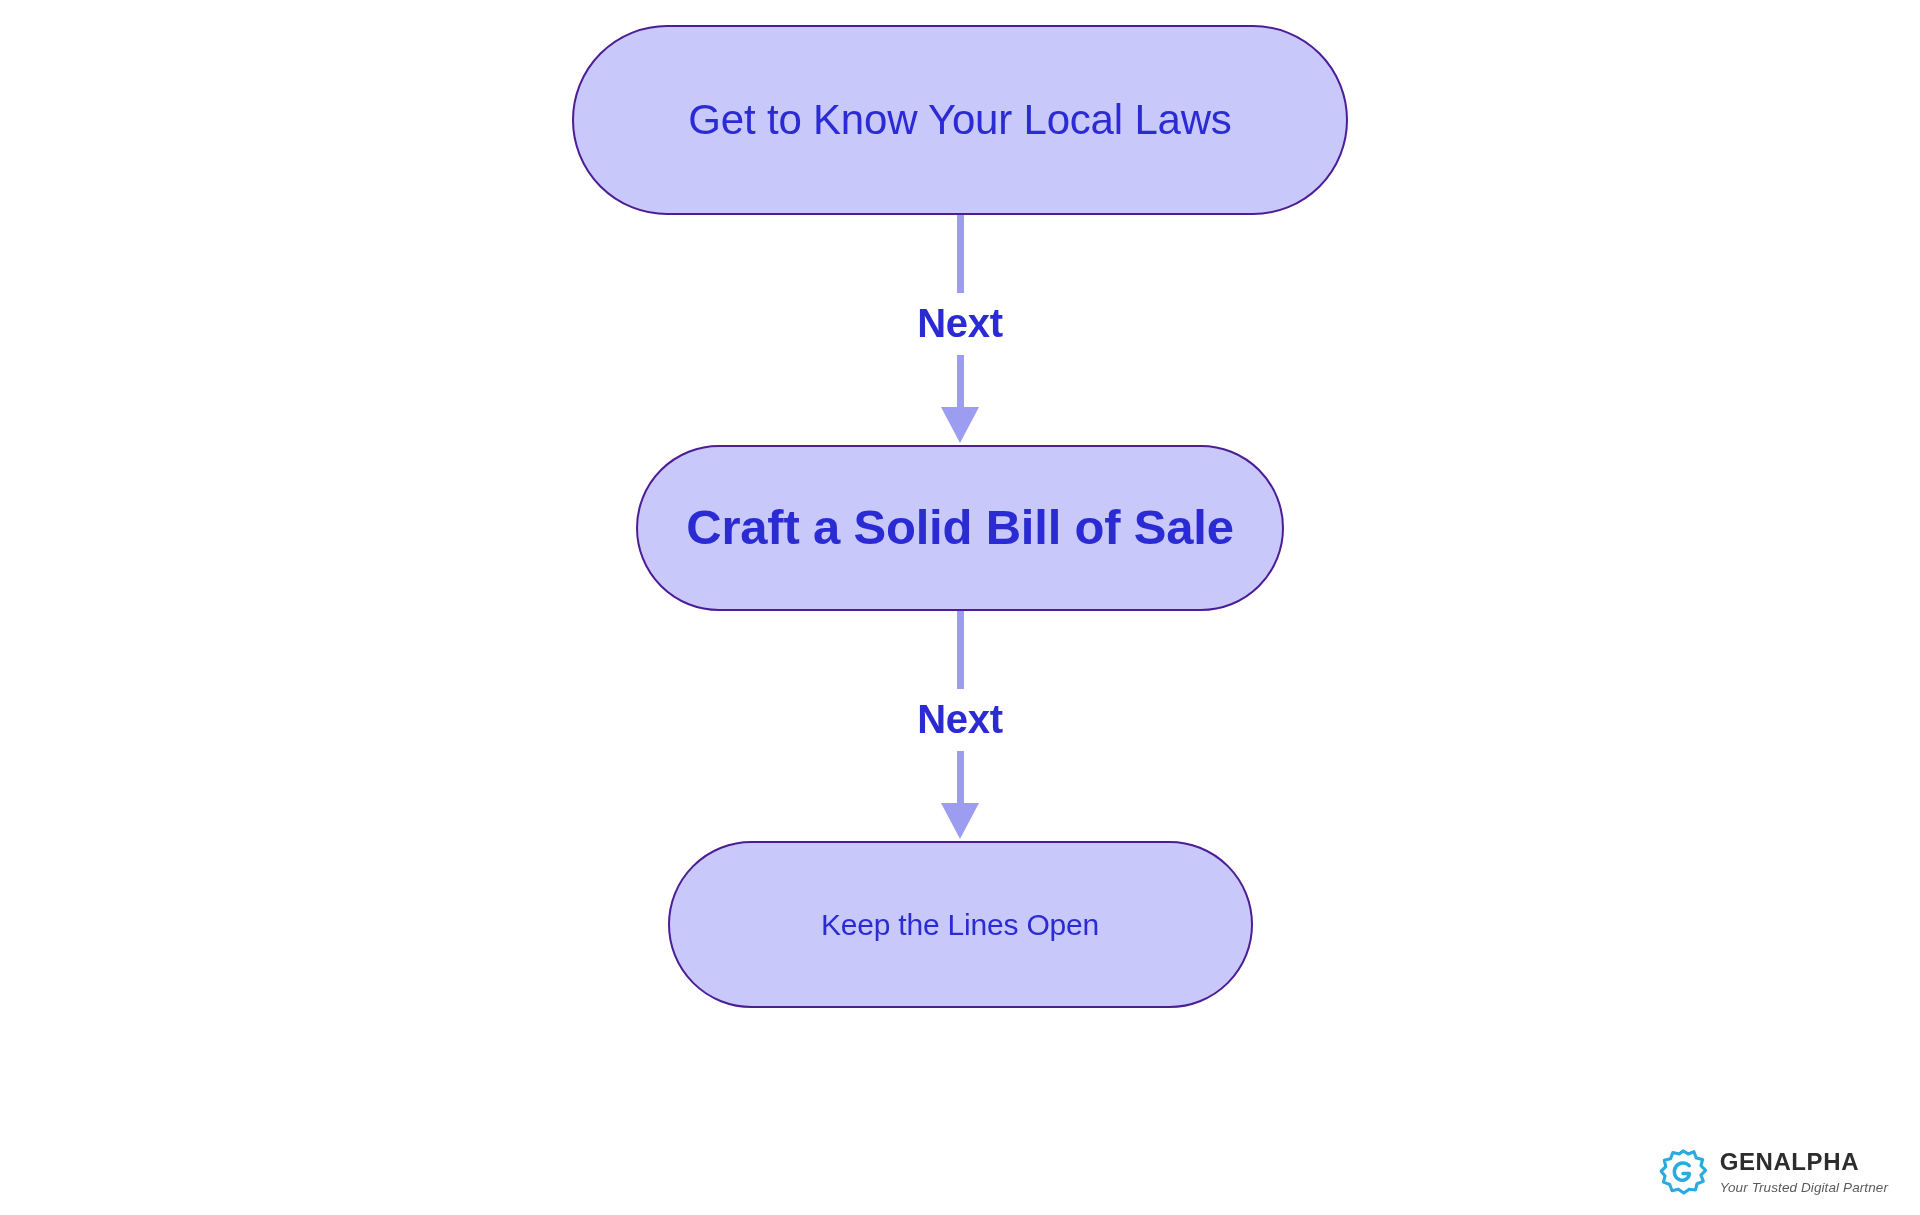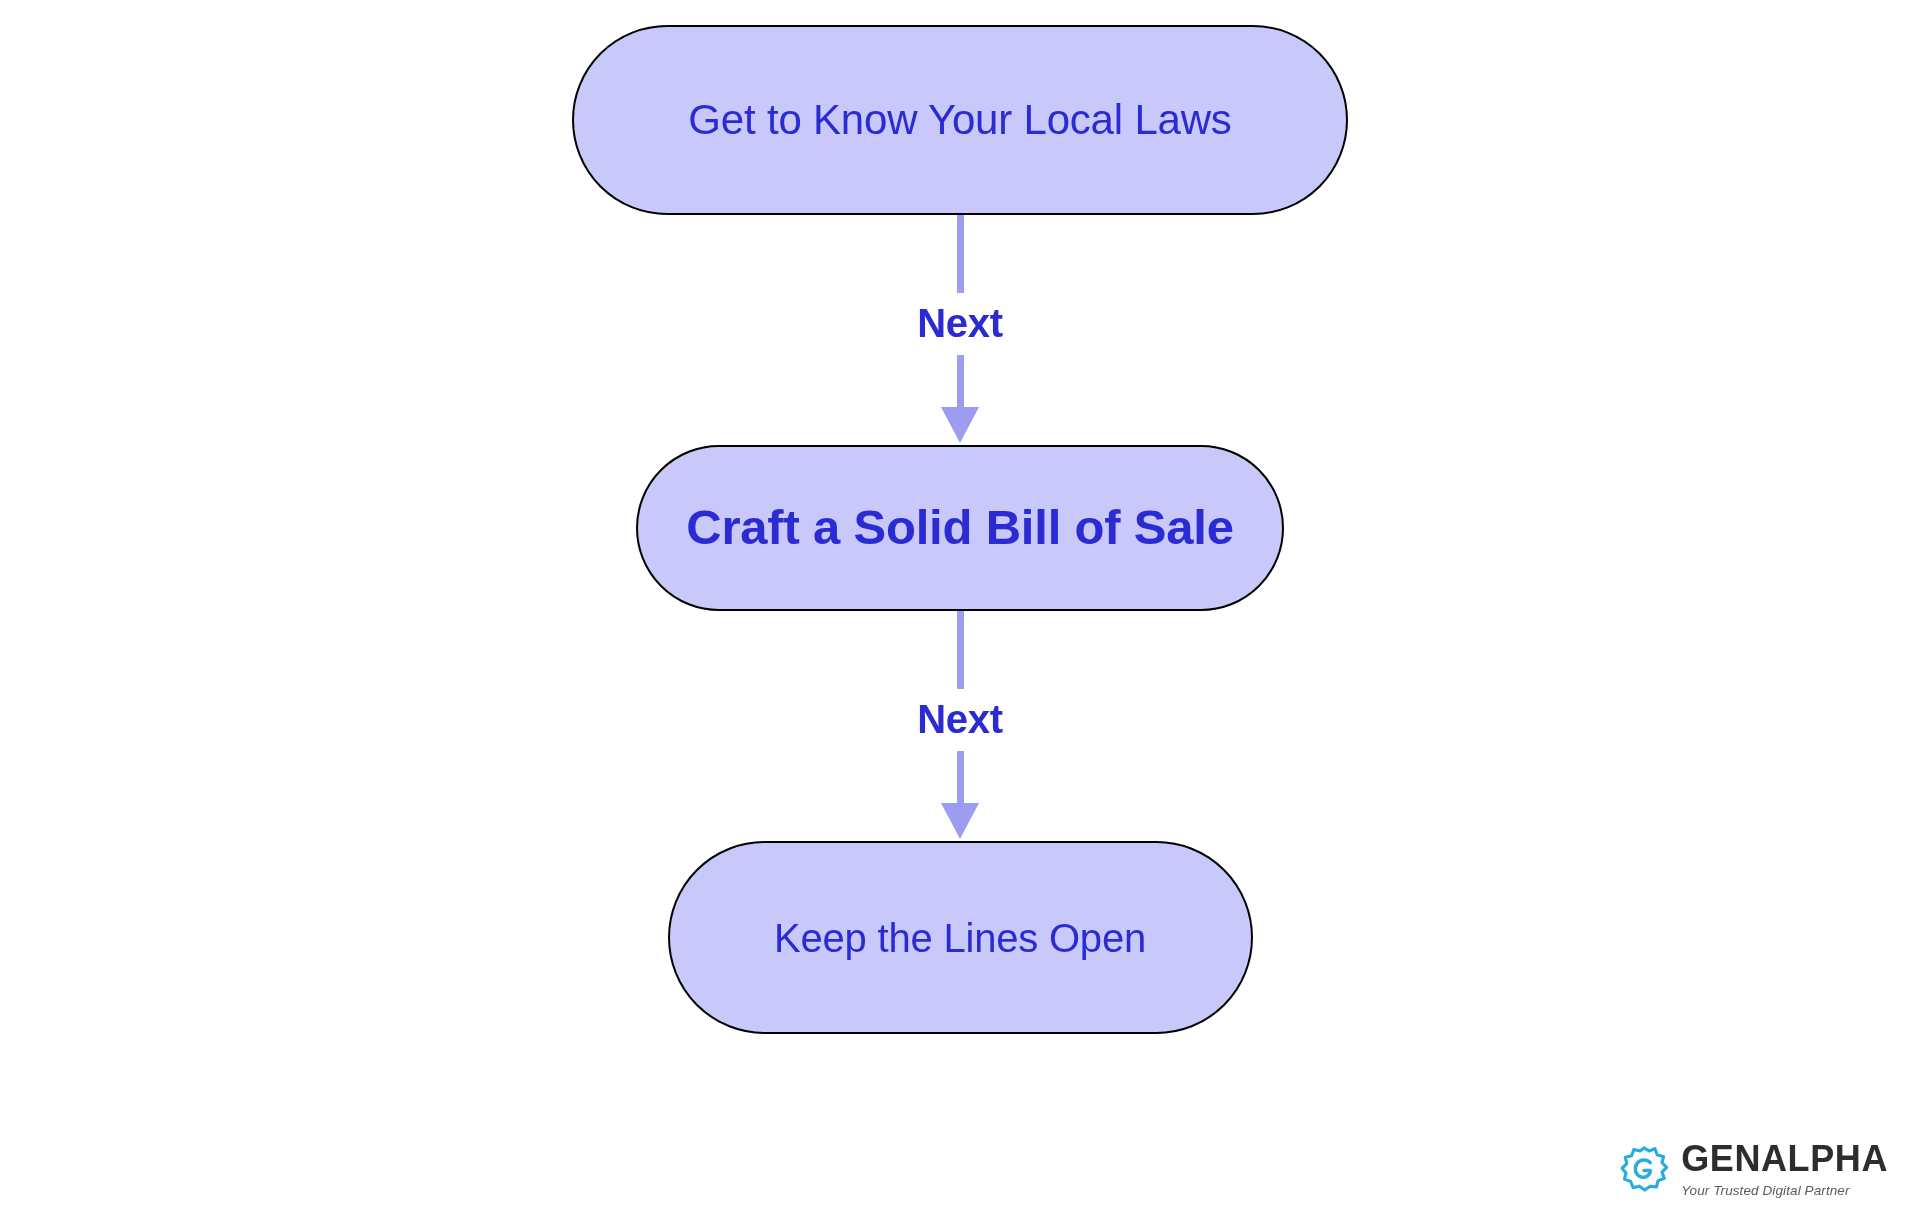--- a/index.html
+++ b/index.html
@@ -30,41 +30,41 @@
     width: 1920px;
     display: flex;
     flex-direction: column;
     align-items: center;
   }
 
   
   .node {
     box-sizing: border-box;
     background: #c8c8fa;
-    border: 2px solid #000000;
+    border: 2px solid #4c1d95;
     border-radius: 999px;
     display: flex;
     align-items: center;
     justify-content: center;
     text-align: center;
     color: #2b2bd4;
     font-family: "Liberation Sans", sans-serif;
     font-weight: 400;
     letter-spacing: -0.2px;
     white-space: nowrap;
   }
 
   .node-label {
     display: block;
     line-height: 1.1;
   }
 
   .node-0 { width: 776px; height: 190px; font-size: 42px; }
   .node-1 { width: 648px; height: 166px; font-size: 49px; font-weight: bold; }
-  .node-2 { width: 585px; height: 193px; font-size: 40px; }
+  .node-2 { width: 585px; height: 167px; font-size: 30px; }
 
   
   .connector {
     position: relative;
     width: 260px;
     height: 230px;
     display: flex;
     flex-direction: column;
     align-items: center;
     font-weight: bold;
@@ -124,21 +124,21 @@
     display: flex;
     flex-direction: column;
     align-items: flex-start;
     justify-content: center;
     line-height: 1;
   }
 
   .brand-name {
     font-family: "Liberation Sans", sans-serif;
     font-weight: bold;
-    font-size: 36px;
+    font-size: 24px;
     letter-spacing: 0.6px;
     color: #2d2d2d;
   }
 
   .brand-tagline {
     font-family: "Liberation Sans", sans-serif;
     font-style: italic;
     font-size: 13.5px;
     letter-spacing: 0.1px;
     color: #5a5a5a;

